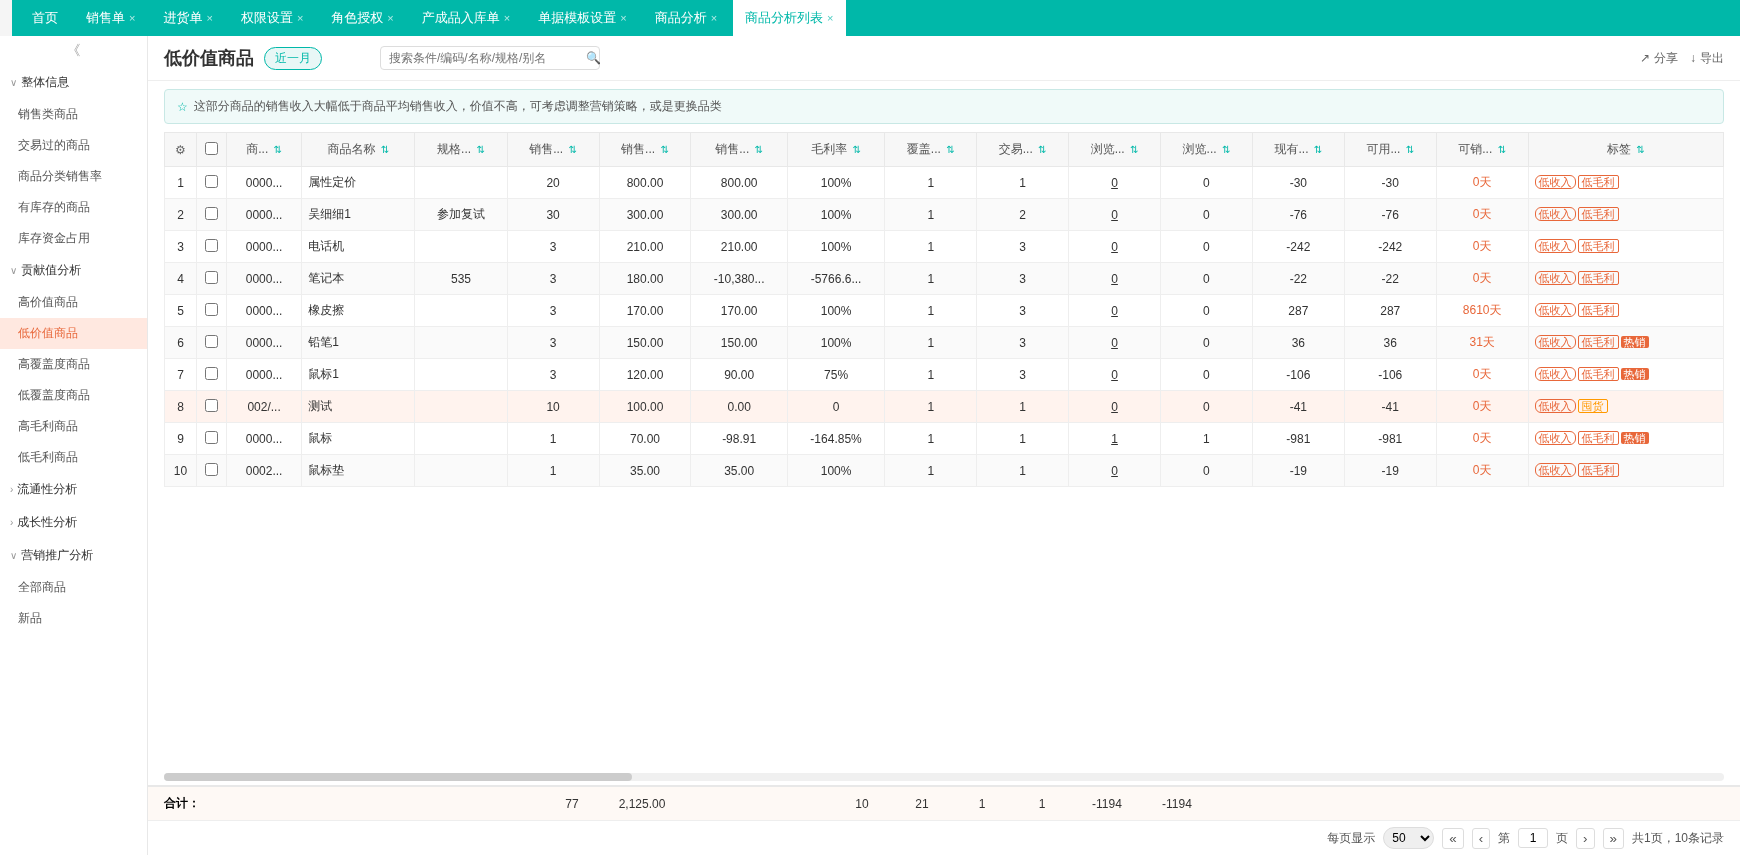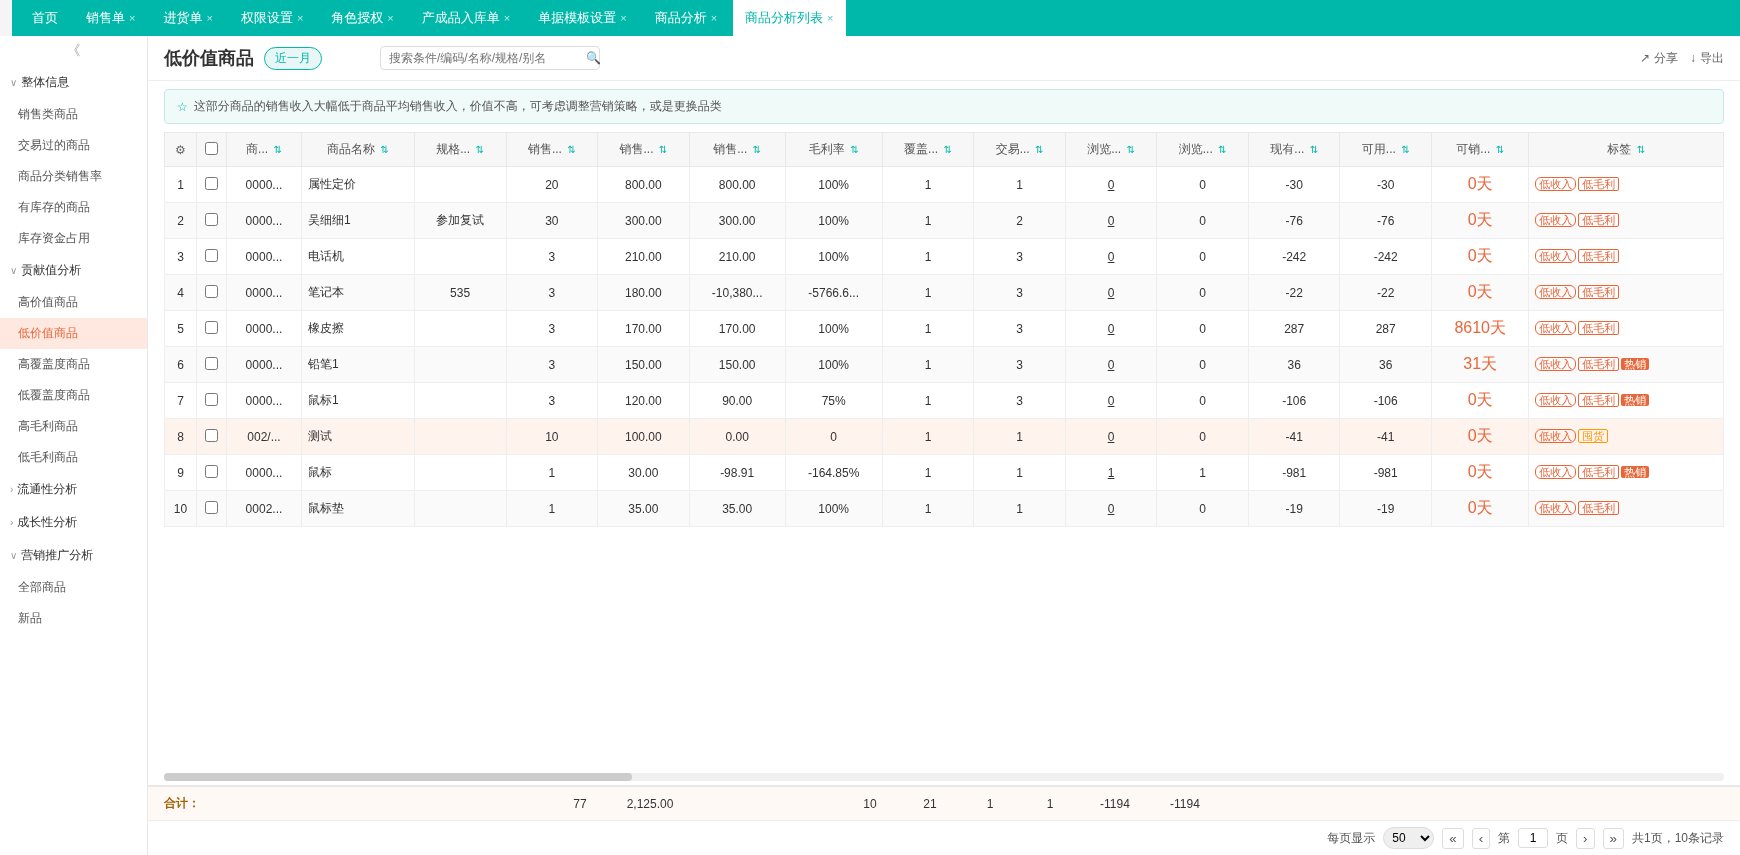--- a/index.html
+++ b/index.html
@@ -168,35 +168,35 @@
       padding: 7px 6px;
       text-align: center;
       color: #333;
     }
     tbody tr:nth-child(even) { background: #fafafa; }
     tbody tr.highlighted { background: #fff3ee; }
     .tag-low-income { color: #e8673a; font-size: 11px; border: 1px solid #e8673a; border-radius: 6px; padding: 0 3px; margin-right: 2px; }
     .tag-low-profit { color: #e8673a; font-size: 11px; border: 1px solid #e8673a; border-radius: 2px; padding: 0 3px; margin-right: 2px; }
     .tag-hot { color: #e8673a; font-size: 11px; background: #e8673a; color: #fff; border-radius: 2px; padding: 0 3px; margin-right: 2px; }
     .tag-recommend { color: #ff9900; font-size: 11px; border: 1px solid #ff9900; border-radius: 2px; padding: 0 3px; }
-    .days-tag { color: #e8673a; font-size: 16px; }
+    .days-tag { color: #e8673a; font-size: 12px; }
     .underline { text-decoration: underline; cursor: pointer; }
     .checkbox-cell { text-align: center; }
     input[type="checkbox"] { cursor: pointer; }
 
     
     .table-footer {
       border-top: 2px solid #e8e8e8;
       padding: 8px 16px;
       background: #fef9f5;
       display: flex;
       align-items: center;
       font-size: 12px;
     }
-    .total-label { font-weight: bold; color: #a16207; margin-right: 28px; }
+    .total-label { font-weight: bold; color: #000000; margin-right: 20px; }
 
     
     .pagination-bar {
       display: flex;
       align-items: center;
       justify-content: flex-end;
       padding: 6px 16px;
       border-top: 1px solid #eee;
       gap: 8px;
       font-size: 12px;
@@ -511,21 +511,21 @@
   </tr>
             <tr>
     <td>9</td>
     <td class="checkbox-cell">
       <input type="checkbox" style="">
     </td>
     <td>0000...</td>
     <td style="text-align:left;">鼠标</td>
     <td></td>
     <td>1</td>
-    <td>30.00</td>
+    <td>70.00</td>
     <td>-98.91</td>
     <td>-164.85%</td>
     <td>1</td>
     <td>1</td>
     <td class="underline">1</td>
     <td>1</td>
     <td>-981</td>
     <td>-981</td>
     <td><span class="days-tag">0天</span></td>
     <td style="text-align:left; white-space:nowrap;"><span class="tag-low-income">低收入</span><span class="tag-low-profit">低毛利</span><span class="tag-hot">热销</span></td>

